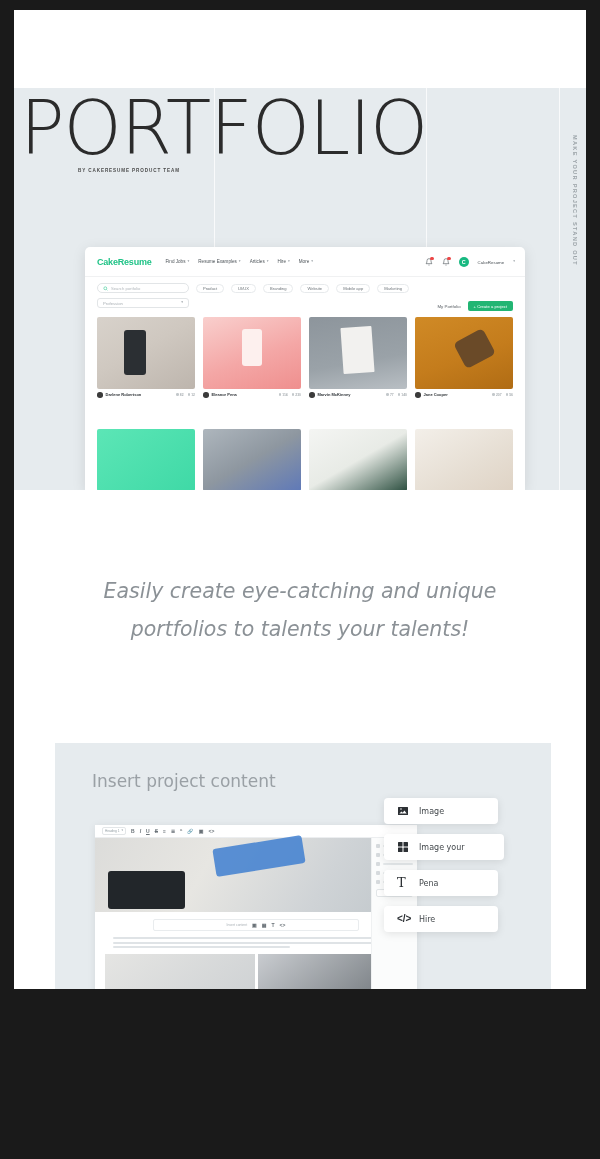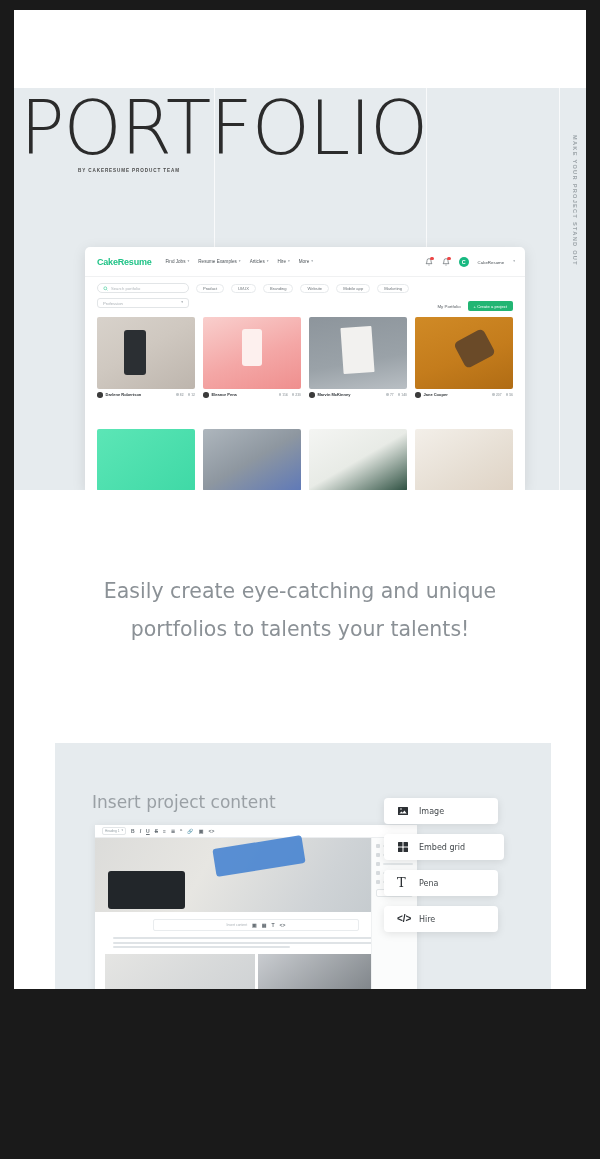--- a/index.html
+++ b/index.html
@@ -181,41 +181,41 @@
   .t4:after{content:"";position:absolute;left:44%;top:24%;width:34%;height:40%;background:#6a4a28;border-radius:5px;transform:rotate(-28deg);}
   .t5 { background:linear-gradient(140deg,#5ce6b6 0%,#3fd9a6 100%); }
   .t6 { background:linear-gradient(150deg,#aeb6bd 0%,#8e97a0 50%,#5f79b8 100%); }
   .t7 { background:linear-gradient(150deg,#f4f5f3 0%,#e8ebe6 50%,#2c4f40 100%); }
   .t8 { background:linear-gradient(150deg,#f3efe9 0%,#e6ded3 60%,#dfd3c5 100%); }
 
   
   .tagline {
     position:absolute; left:0; top:480px; width:572px; height:240px;
     background:#fff;
-    display:flex; align-items:center; justify-content:center;
+    display:flex; align-items:center; justify-content:center;font-style:italic;
   }
   .tagline p {
     font-size:20.5px; line-height:38px; color:#8b9196;
     font-weight:400; text-align:center;
     font-family:"DejaVu Sans", sans-serif;
     max-width:440px;
   }
 
   
   .sec3 {
     position:absolute; left:0; top:720px; width:572px; height:416px;
     background:#fff;
   }
   .sec3-panel {
     position:absolute; left:41px; top:13px;
     width:496px; height:303px;
     background:#e6ebee;
   }
   .sec3-title {
-    position:absolute; left:78px; top:62px;
+    position:absolute; left:78px; top:41px;
     font-size:17px; color:#9aa0a5; font-weight:400;
     font-family:"DejaVu Sans", sans-serif;
   }
   .editor {
     position:absolute; left:81px; top:95px;
     width:322px; height:210px;
     background:#fff; overflow:hidden;
     box-shadow:0 1px 8px rgba(0,0,0,0.08);
   }
   .ed-toolbar {
@@ -547,21 +547,21 @@
       </div>
       <div class="mcard wide">
         <span class="mi">
           <svg viewBox="0 0 24 24" fill="#2c3034">
               <rect x="2" y="2" width="9" height="9" rx="1"></rect>
               <rect x="13" y="2" width="9" height="9" rx="1"></rect>
               <rect x="2" y="13" width="9" height="9" rx="1"></rect>
               <rect x="13" y="13" width="9" height="9" rx="1"></rect>
             </svg>
         </span>
-        <span class="ml">Embed grid</span>
+        <span class="ml">Image your</span>
       </div>
       <div class="mcard">
         <span class="mi mi-t">T</span>
         <span class="ml">Pena</span>
       </div>
       <div class="mcard">
         <span class="mi mi-c">&lt;/&gt;</span>
         <span class="ml">Hire</span>
       </div>
     </div>

